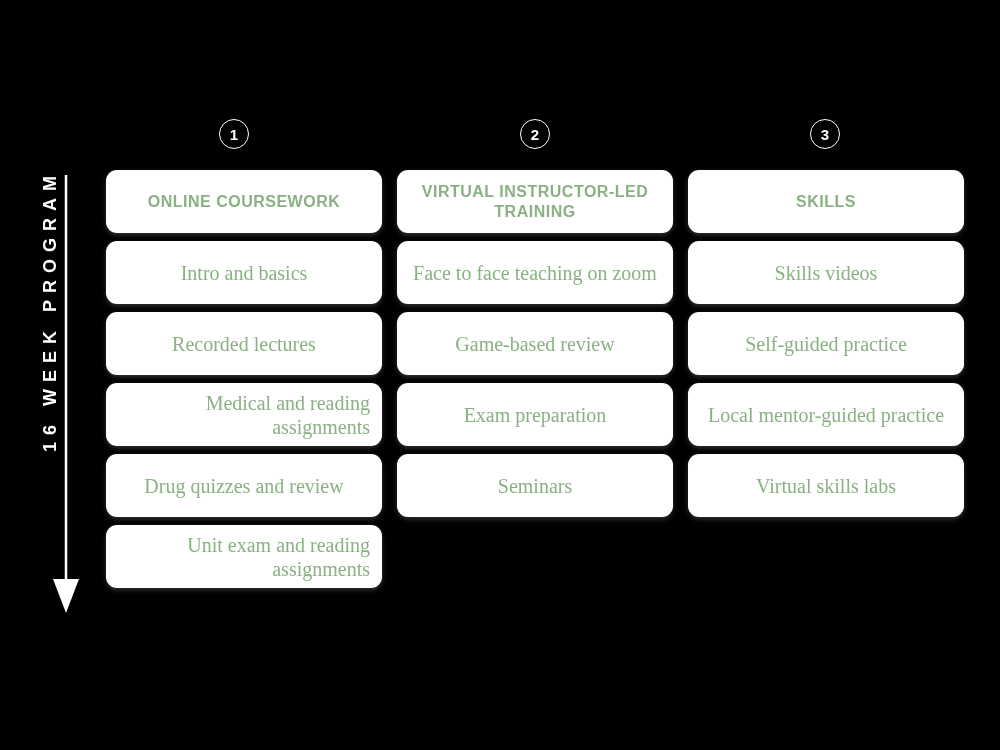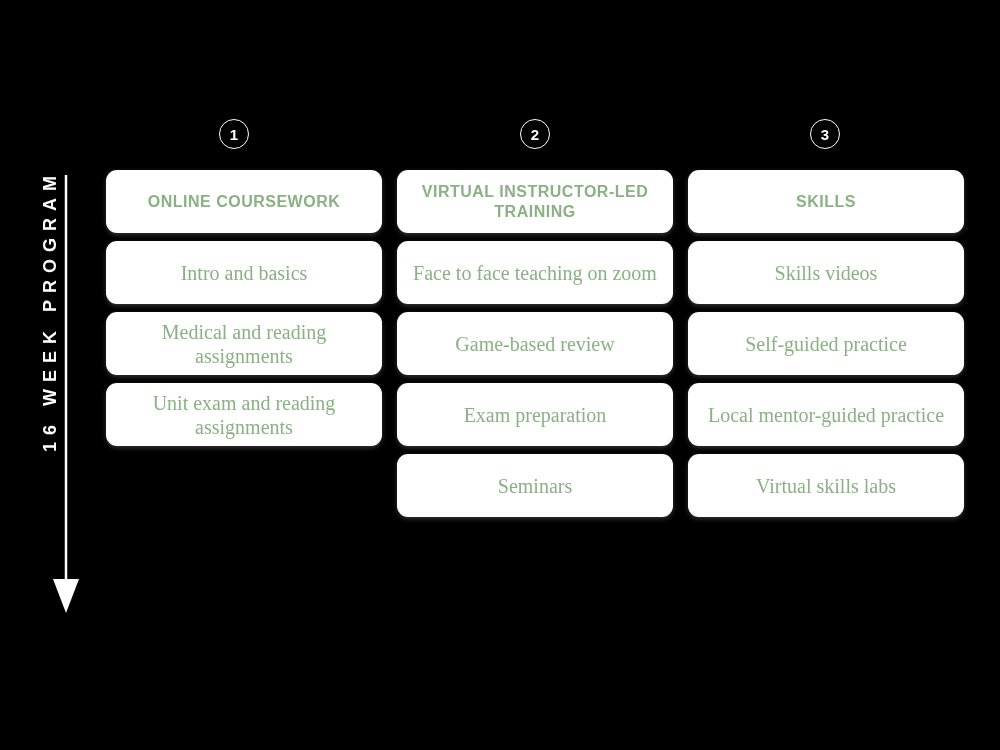--- a/index.html
+++ b/index.html
@@ -90,20 +90,21 @@
     font-weight: bold;
     letter-spacing: 0.5px;
     line-height: 1.25;
   }
   .cell-text {
     color: #8ab183;
     font-family: "Liberation Serif", serif;
     font-size: 20px;
     font-weight: normal;
     line-height: 1.2;
+    text-align: right;
   }
 </style>
 </head>
 <body>
 
 <div id="axis-group">
   <div id="axis-label">16 WEEK PROGRAM</div>
   <svg id="axis-arrow" width="32" height="440" viewBox="0 0 32 440">
     <line x1="16" y1="0" x2="16" y2="408" stroke="#ffffff" stroke-width="2.5"></line>
     <polygon points="16,438 3,404 29,404" fill="#ffffff"></polygon>
@@ -115,21 +116,27 @@
 <div class="num-badge" style="left:810px; top:119px;">3</div>
 
 <div class="column" style="left:106px;">
   <div class="card header-card">
     <span class="header-text">ONLINE COURSEWORK</span>
   </div>
   <div class="card">
     <span class="cell-text">Intro and basics</span>
   </div>
   <div class="card">
+    <span class="cell-text">Recorded lectures</span>
+  </div>
+  <div class="card">
     <span class="cell-text">Medical and reading assignments</span>
+  </div>
+  <div class="card">
+    <span class="cell-text">Drug quizzes and review</span>
   </div>
   <div class="card">
     <span class="cell-text">Unit exam and reading assignments</span>
   </div>
 </div>
 
 <div class="column" style="left:397px;">
   <div class="card header-card">
     <span class="header-text">VIRTUAL INSTRUCTOR-LED TRAINING</span>
   </div>

